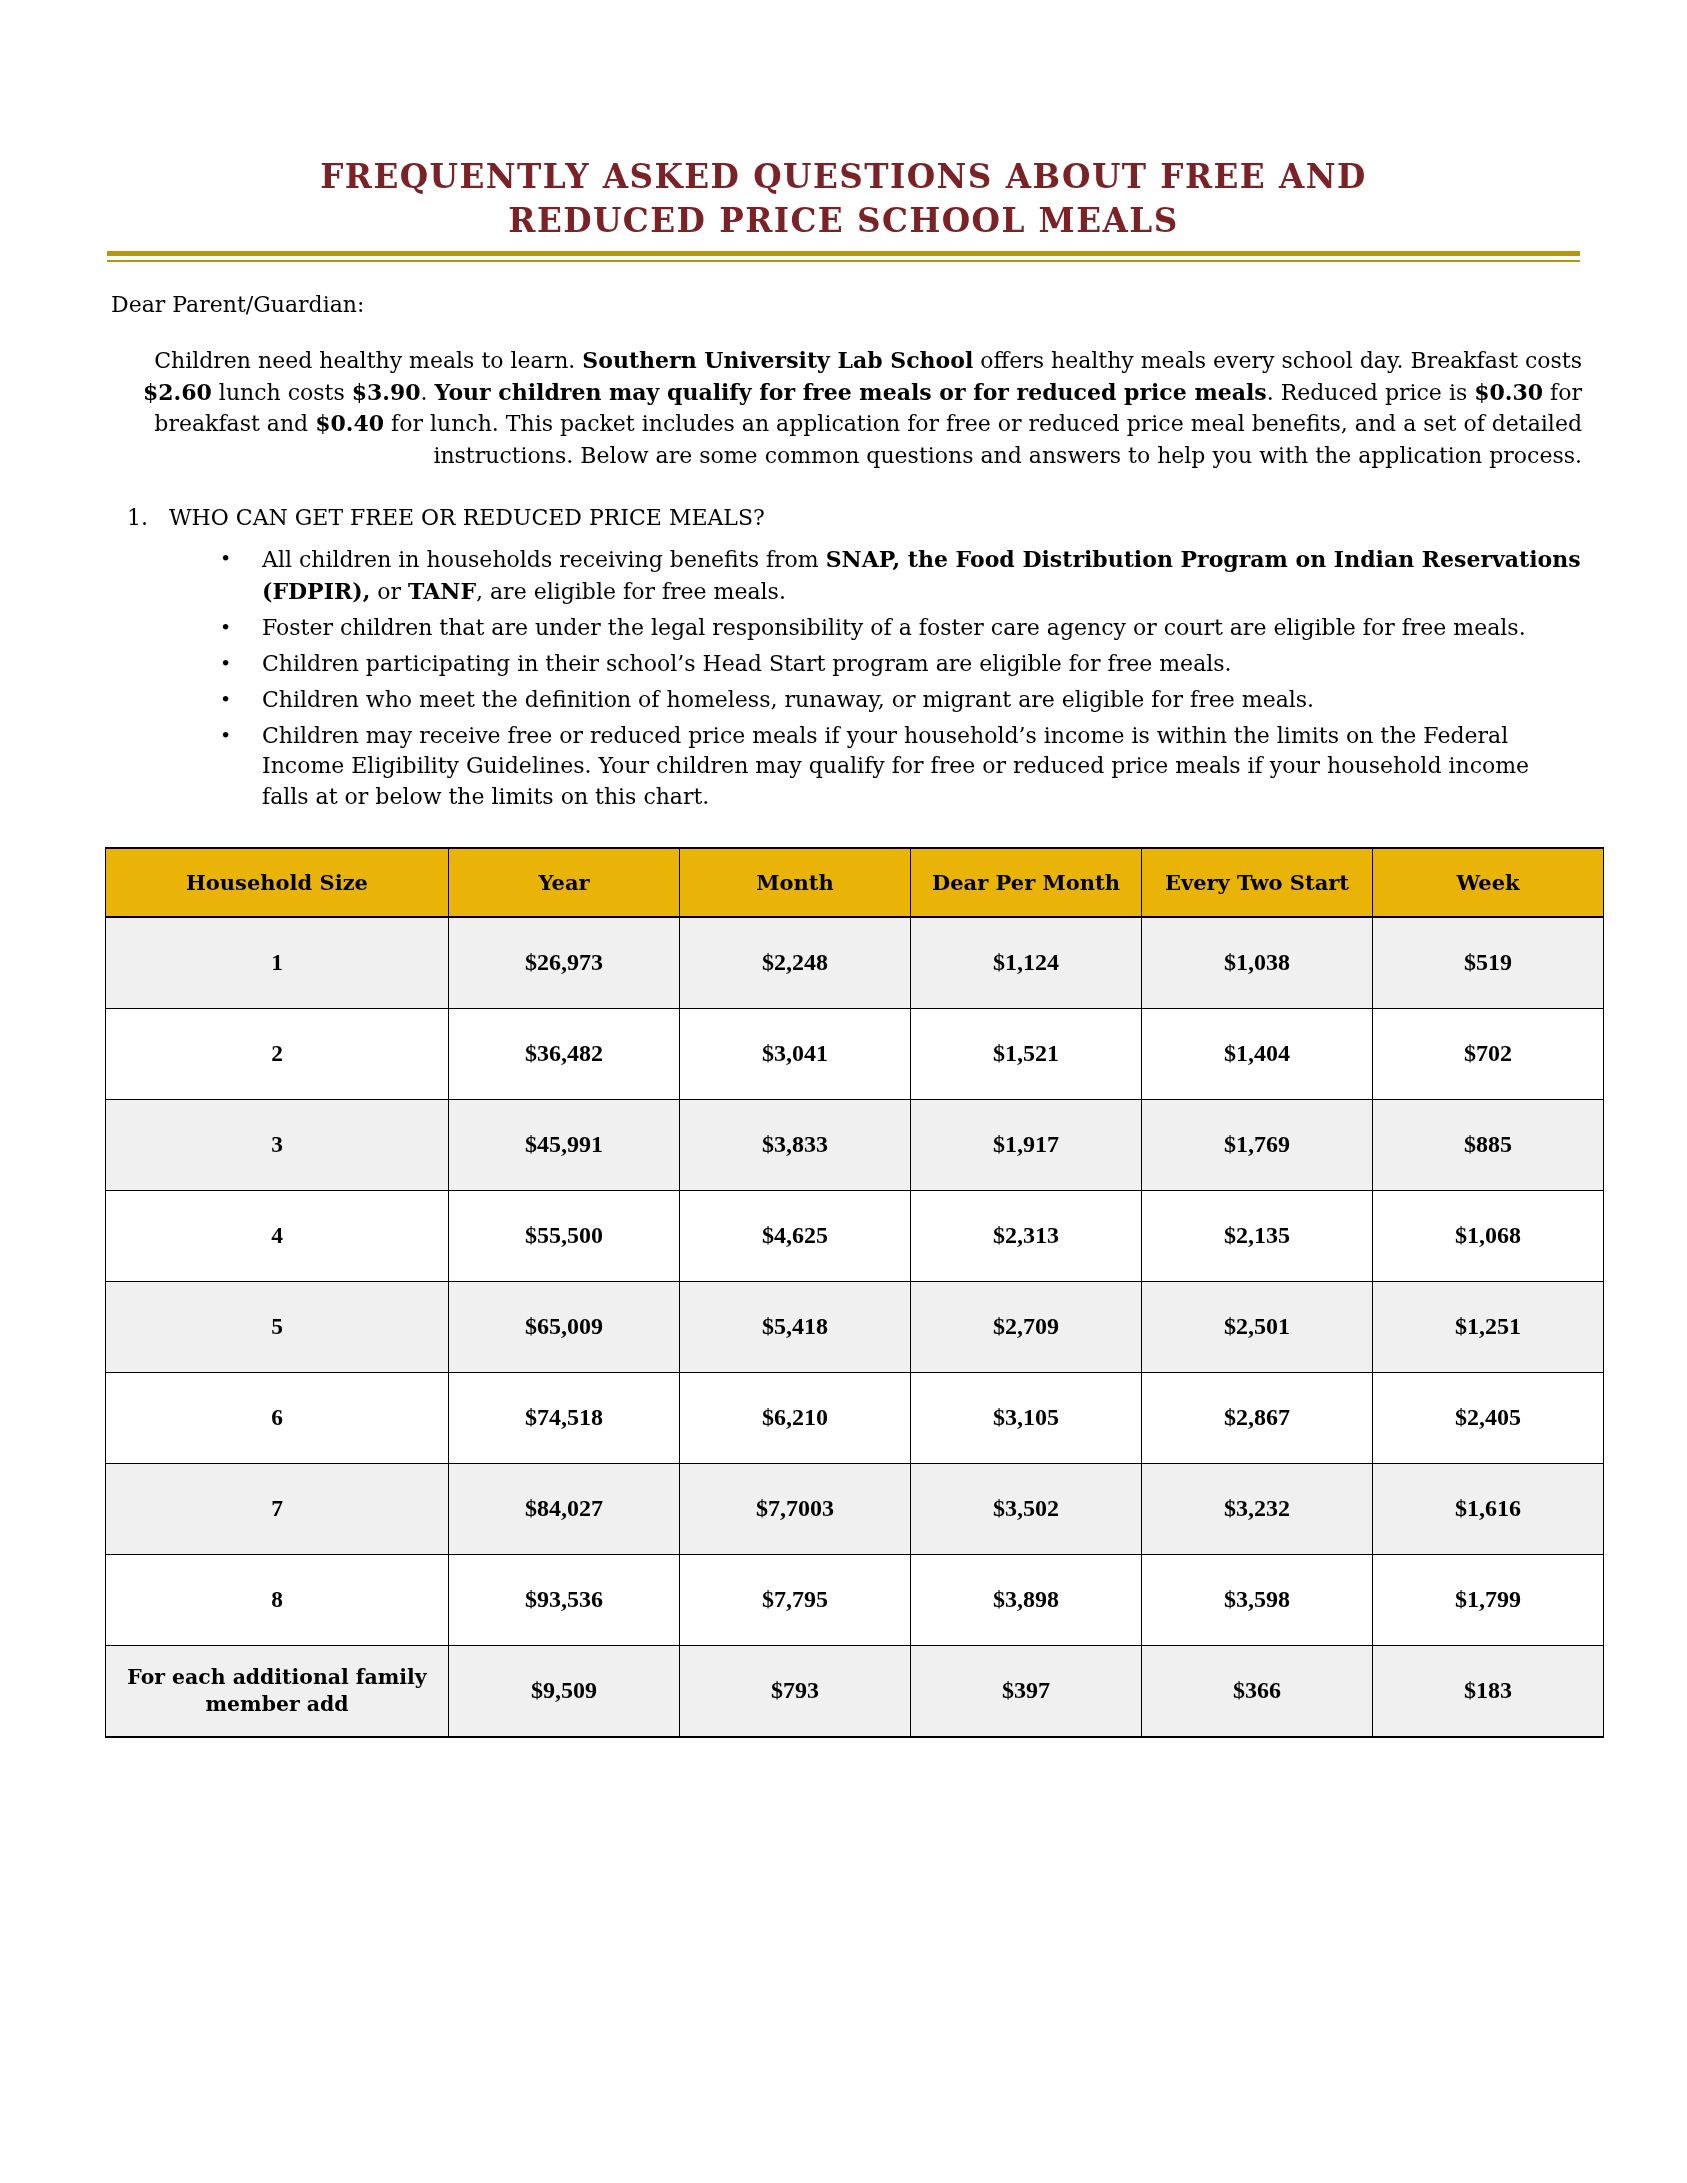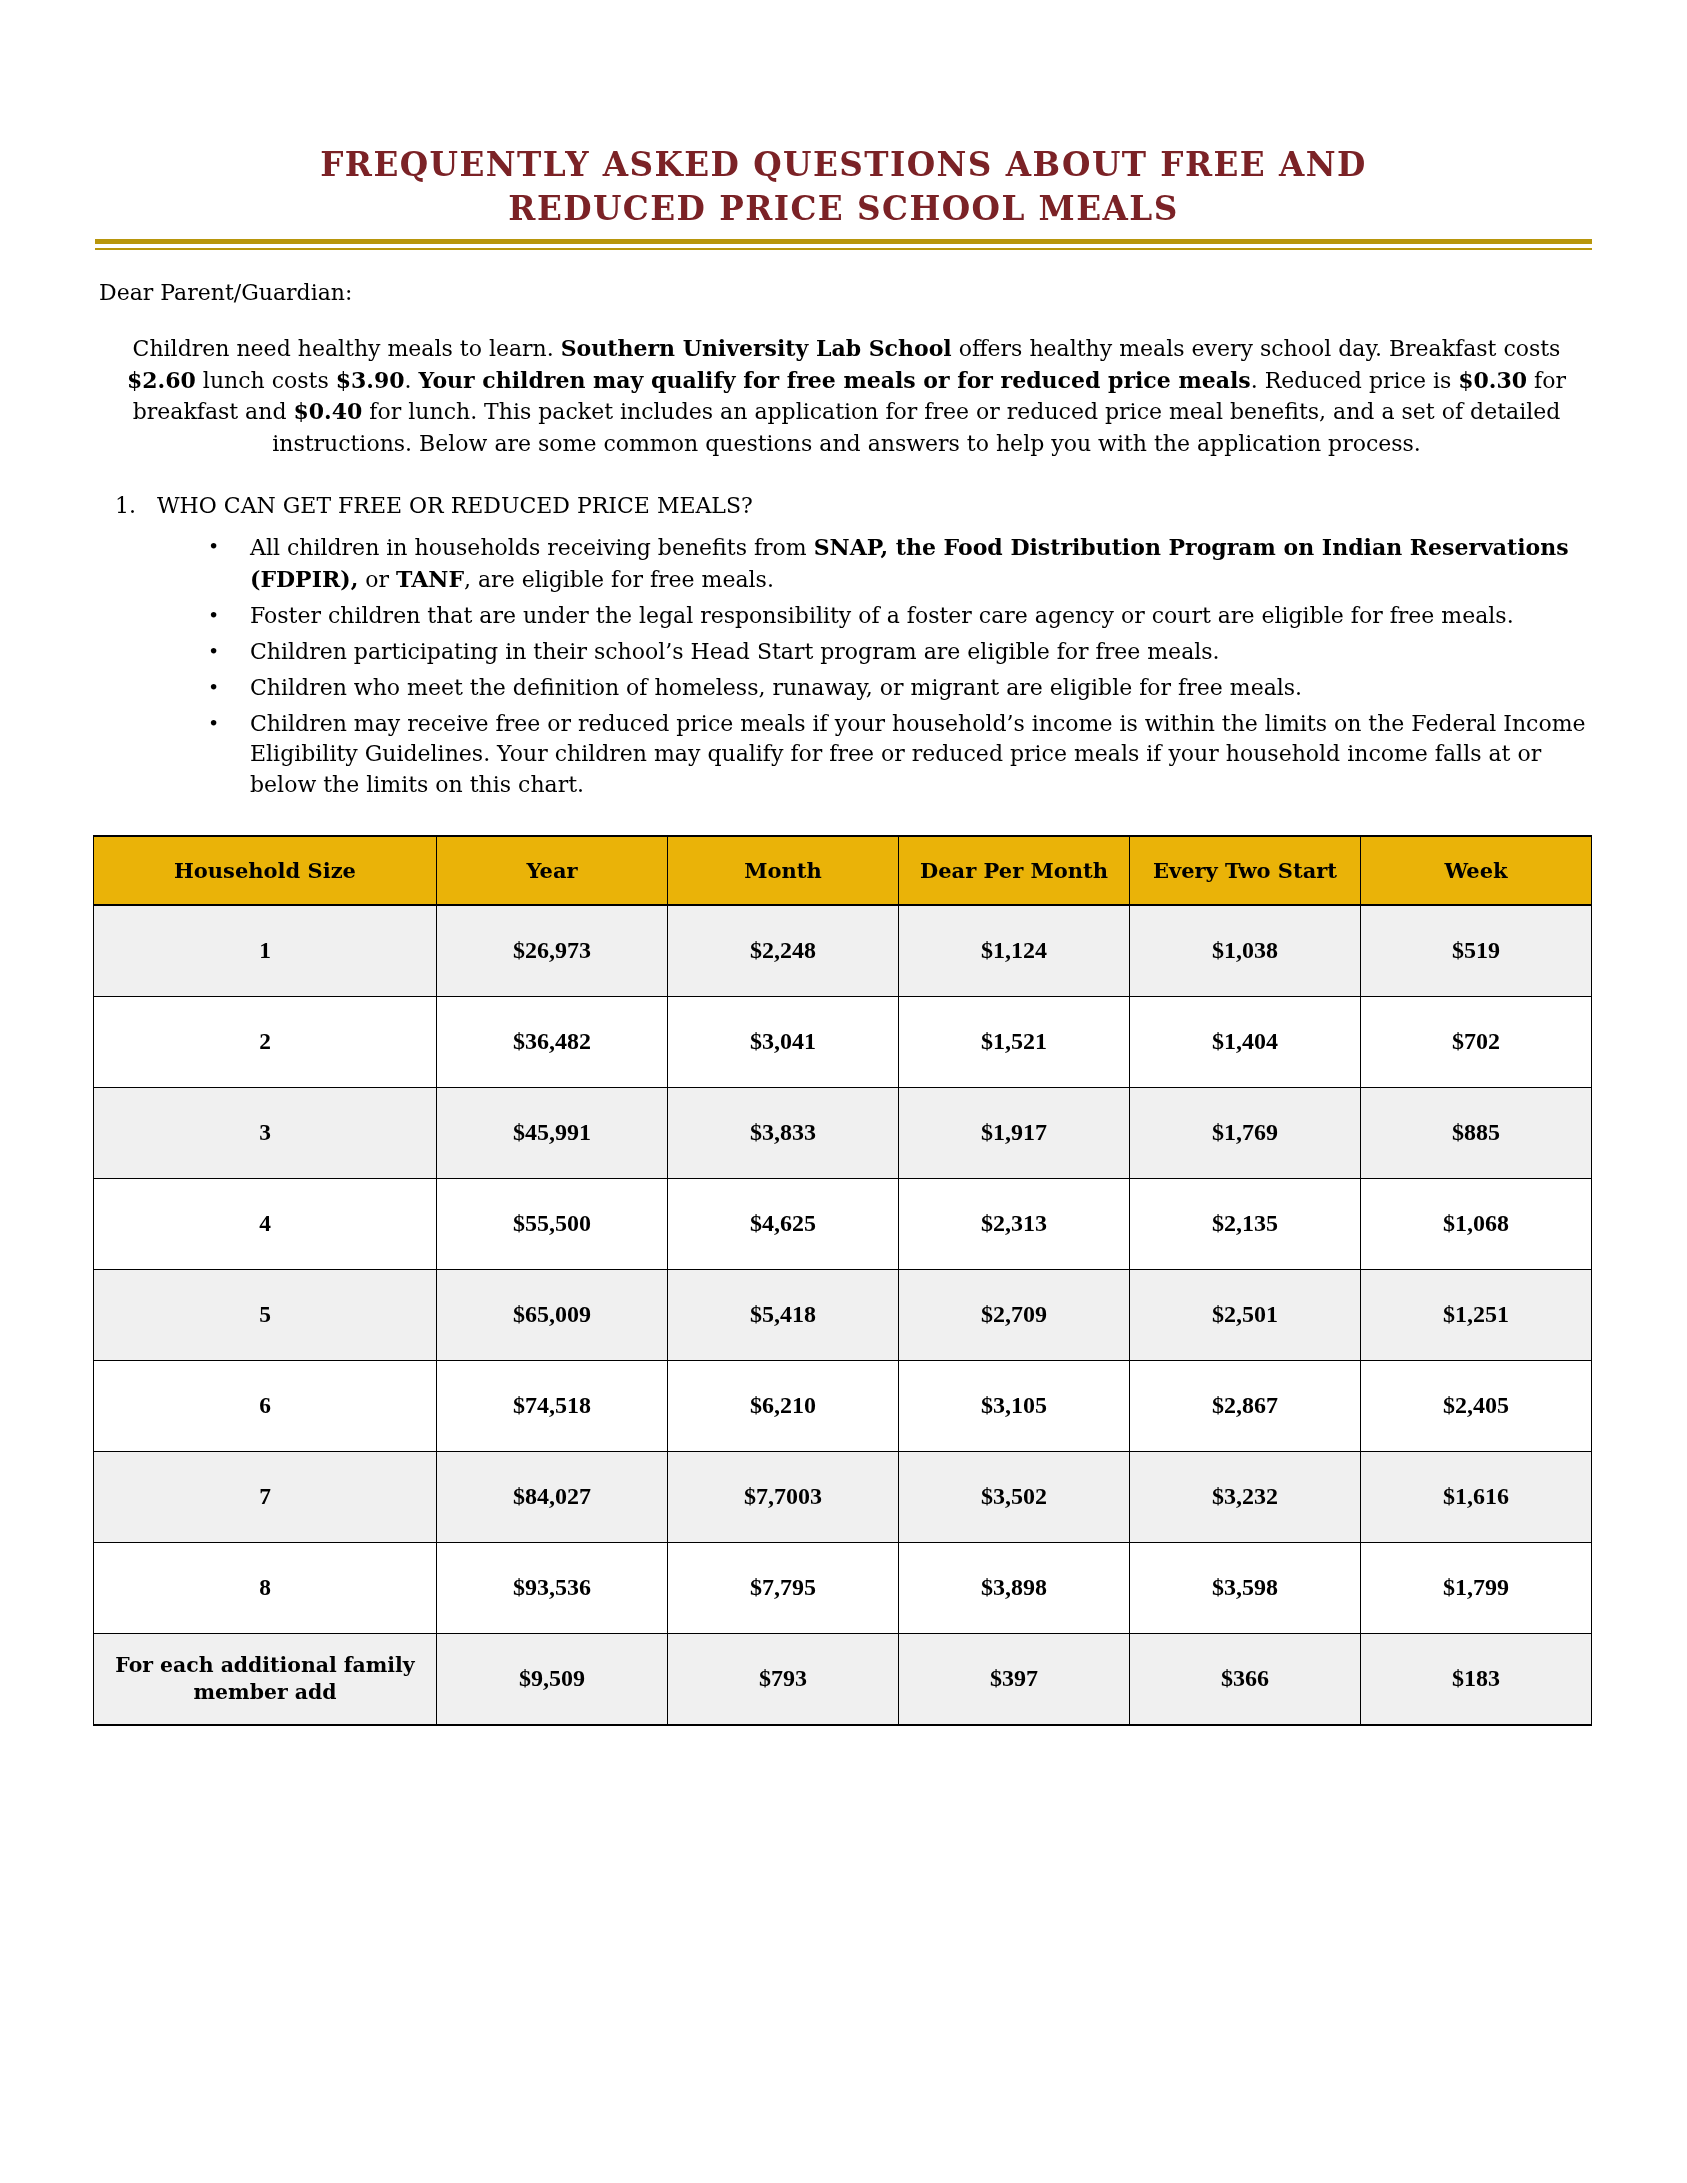--- a/index.html
+++ b/index.html
@@ -12,21 +12,21 @@
     height: 2183px;
     font-family: "DejaVu Serif", serif;
     color: #000000;
     -webkit-font-smoothing: antialiased;
   }
   .page {
     position: relative;
     width: 1687px;
     height: 2183px;
     box-sizing: border-box;
-    padding: 0;
+    padding: 12px;
     background: #ffffff;
     overflow: hidden;
   }
 
   
   .title-block {
     margin: 143px 95px 0 95px;
   }
   .doc-title {
     text-align: center;
@@ -65,21 +65,21 @@
   }
   .salutation {
     font-size: 22px;
     line-height: 1.0;
     margin-top: 32px;
   }
   .intro-para {
     font-size: 22px;
     line-height: 1.43;
     margin-top: 29px;
-    text-align: center;
+    text-align: right;
   }
   .intro-para b { font-weight: bold; }
 
   
   .qlist {
     margin-top: 32px;
     margin-left: 16px;
   }
   .qitem {
     display: flex;

